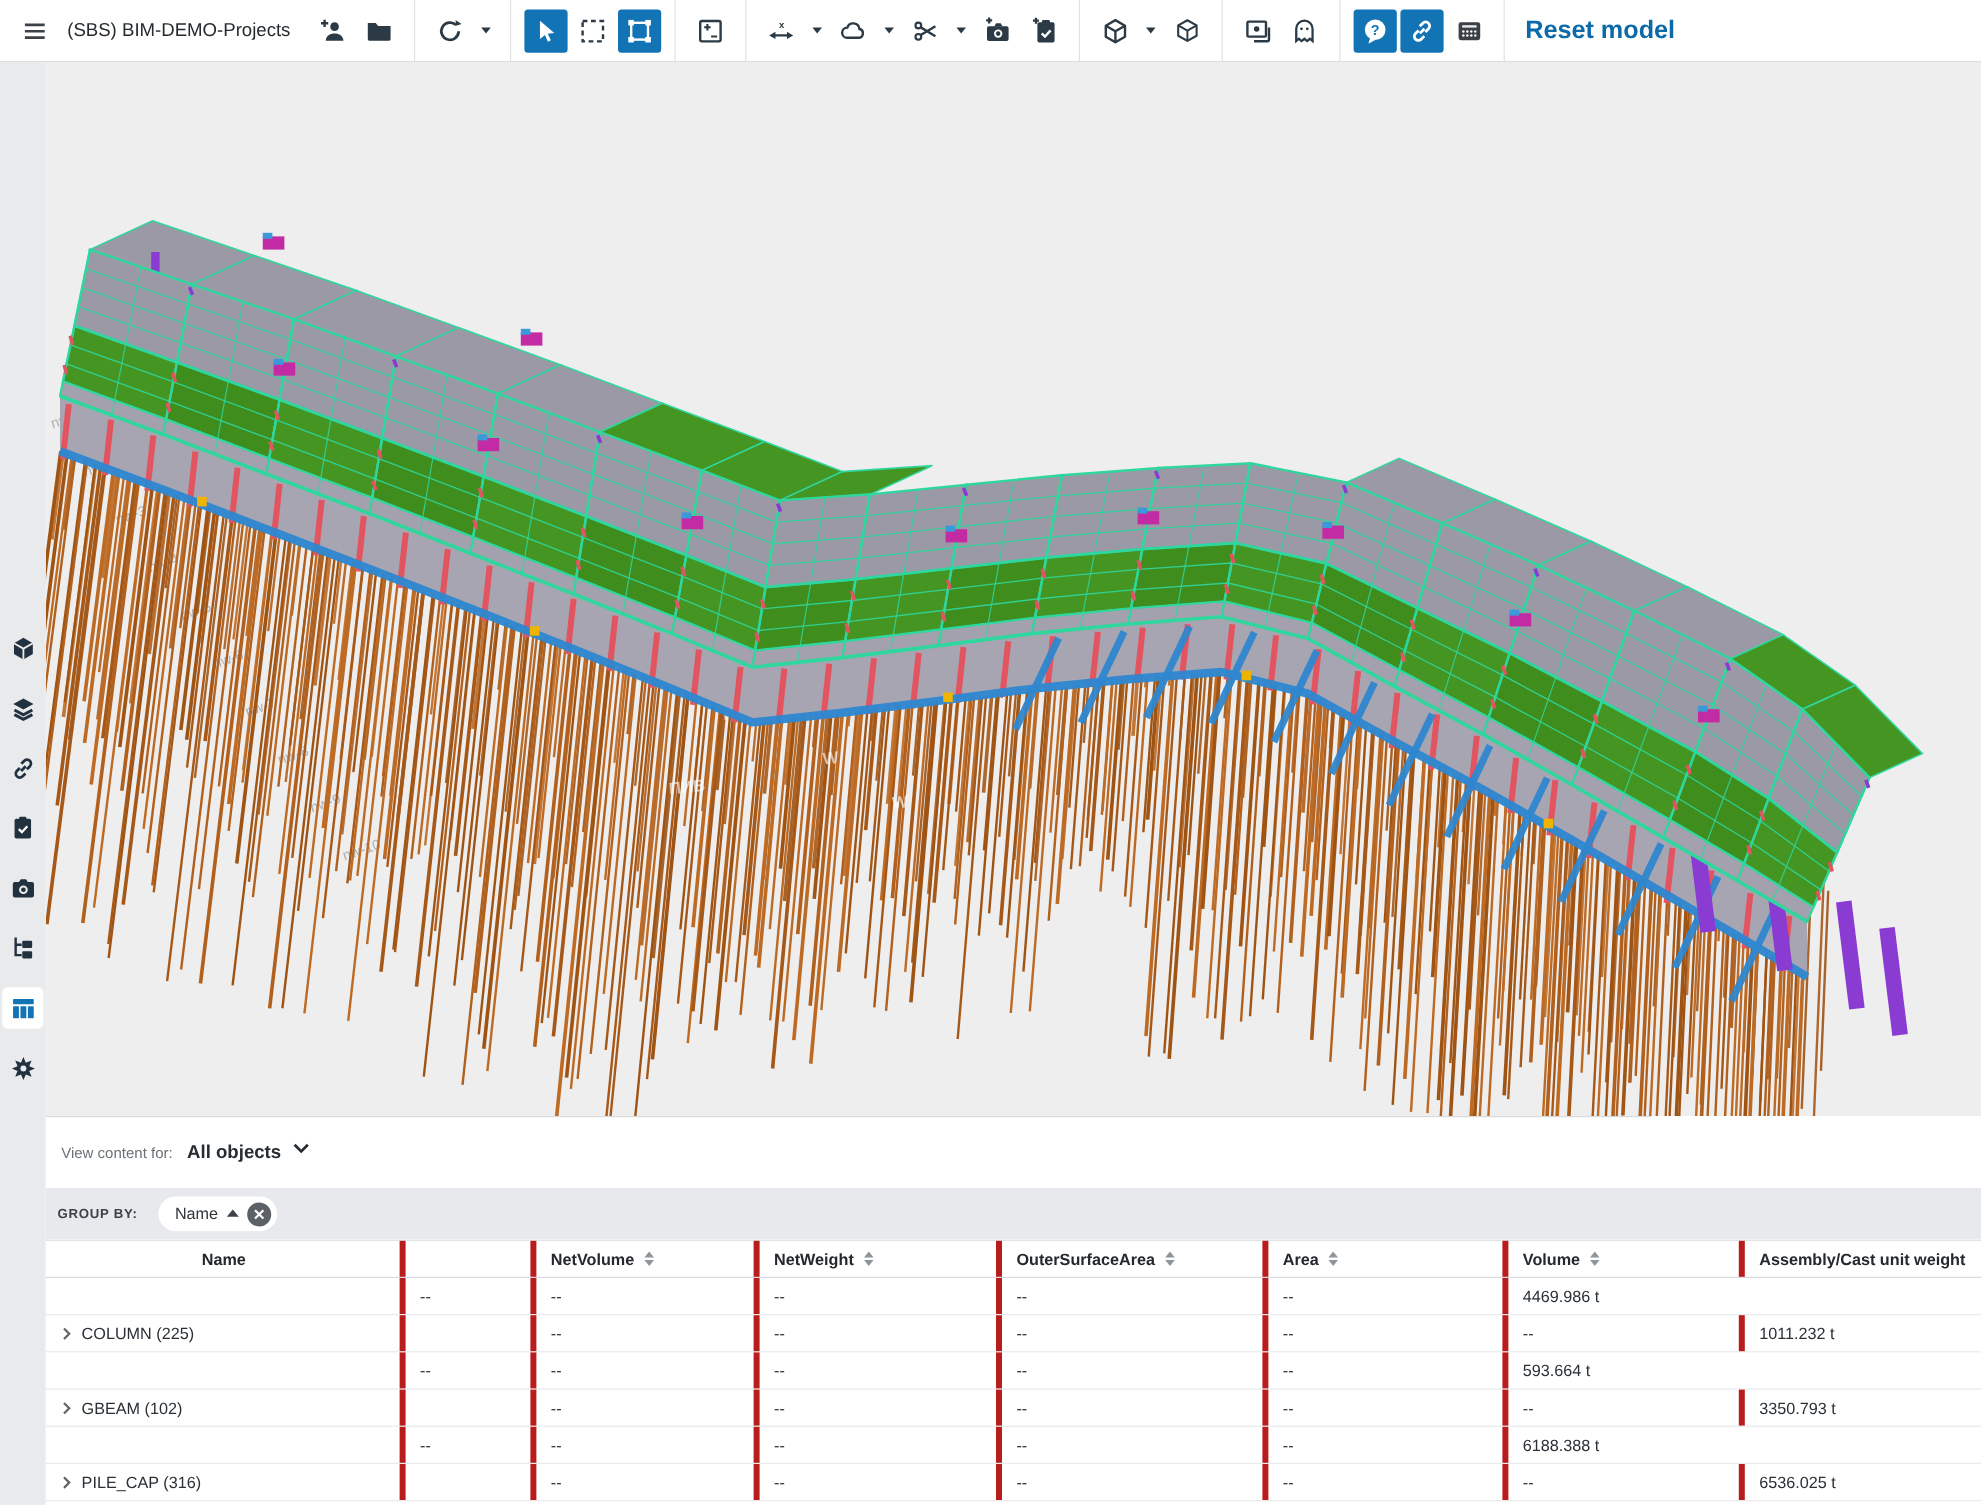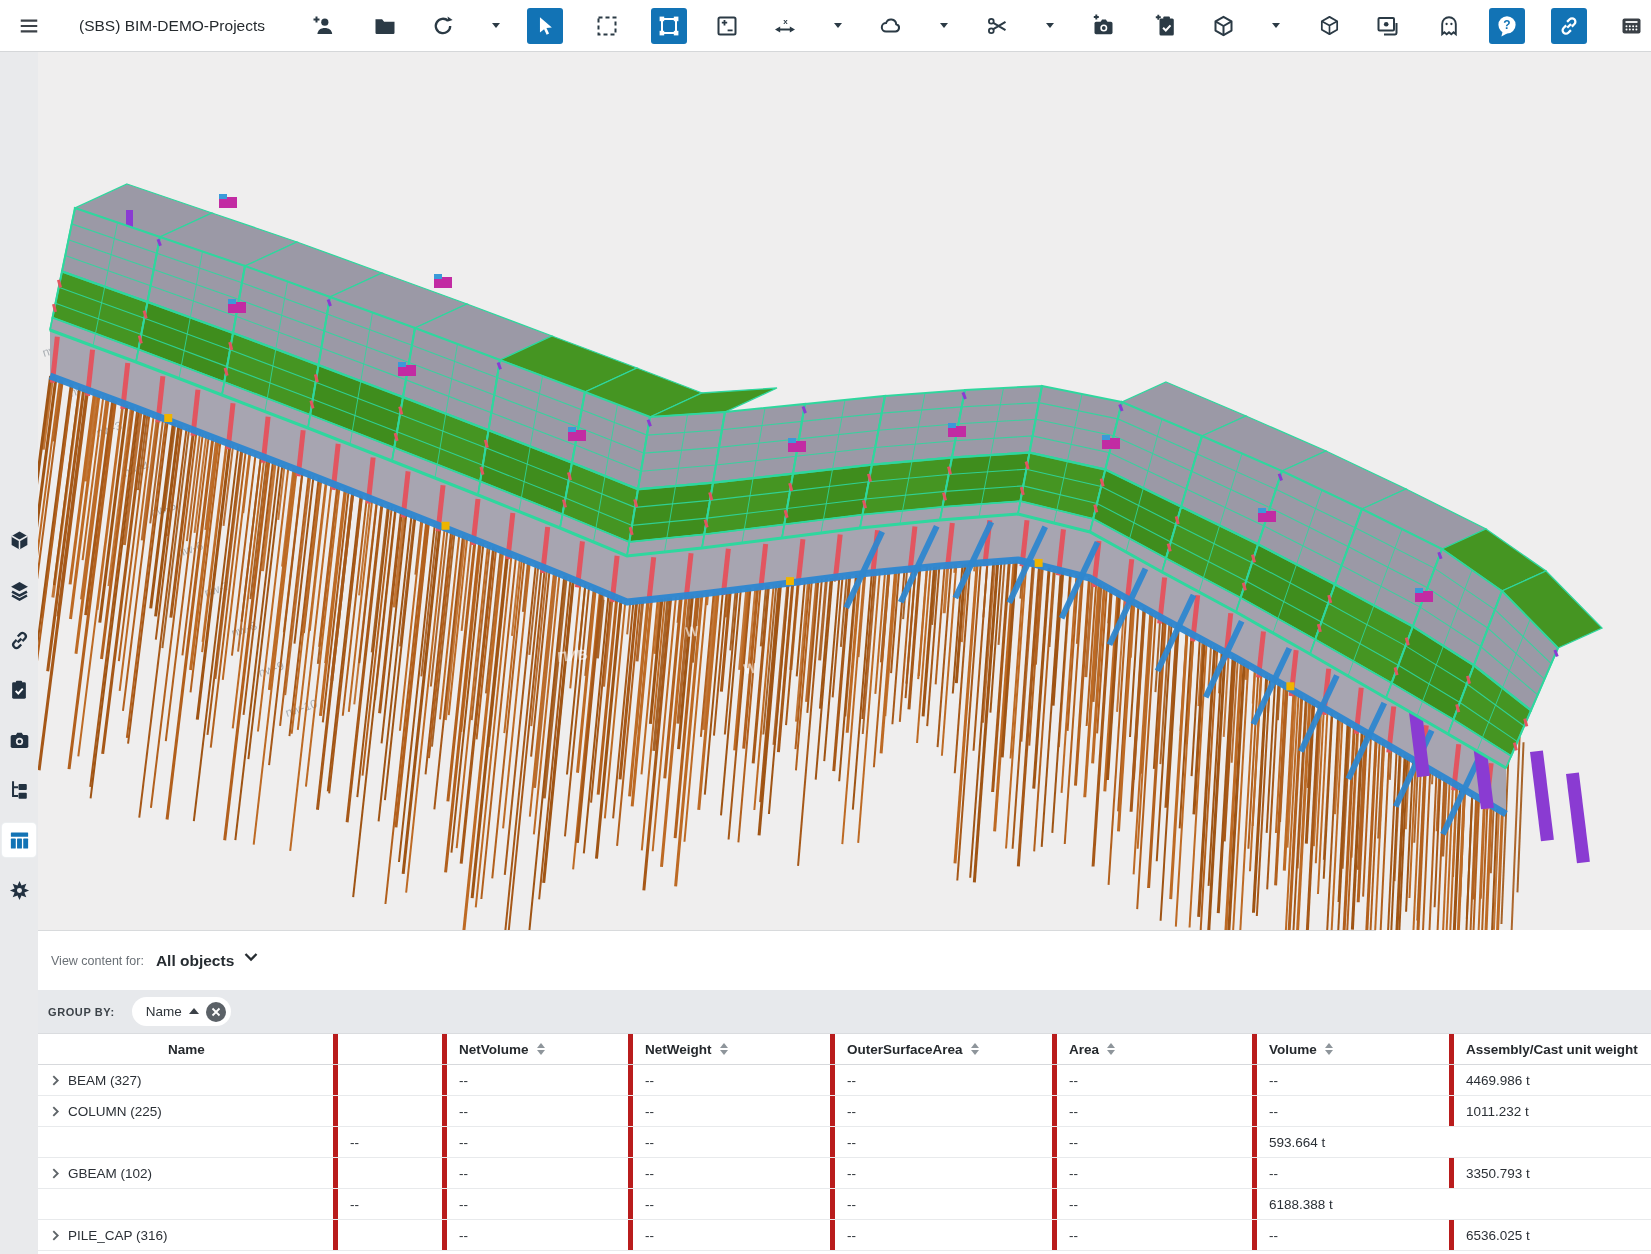--- a/index.html
+++ b/index.html
@@ -8,21 +8,21 @@
     --link:#0d6aa8;
   }
   *{box-sizing:border-box;margin:0;padding:0}
   html,body{width:1651px;height:1254px}
   body{font-family:"Liberation Sans","DejaVu Sans",sans-serif;background:#fff;overflow:hidden}
   .app{position:relative;width:1651px;height:1254px;background:#fff}
 
   
   .toolbar{position:absolute;top:0;left:0;width:100%;height:52px;background:#fff;
     border-bottom:1px solid #d5d7d9;display:flex;align-items:center;z-index:20}
-  .tgroup{display:flex;align-items:center;gap:26px;padding:0 11px;height:100%}
+  .tgroup{display:flex;align-items:center;gap:3px;padding:0 11px;height:100%}
   .tdiv{width:1px;height:100%;background:#dfe1e3}
   .tbtn{width:36px;height:36px;border:none;background:transparent;border-radius:3px;
     display:flex;align-items:center;justify-content:center;cursor:pointer;padding:0}
   .tbtn.active{background:var(--blue)}
   .tbtn.caretbtn{width:18px}
   .caret{width:0;height:0;border-left:4.5px solid transparent;border-right:4.5px solid transparent;
     border-top:5.5px solid var(--ink)}
   .win-title{font-size:15.5px;color:#252a2e;margin:0 14px 0 6px;white-space:nowrap}
   .reset-link{font-size:21px;font-weight:bold;color:var(--link);background:none;border:none;
     cursor:pointer;padding:0 6px;white-space:nowrap}
@@ -1132,28 +1132,20 @@
           <span>Volume</span>
           <span class="sort">
             <i class="up"></i>
             <i class="dn"></i>
           </span>
         </div>
         <div class="cell h trunc"><span>Assembly/Cast unit weight</span></div>
       </div>
     <div>
         <div class="trow body" style="grid-template-columns: 295px 109px 186px 202px 222px 200px 197px 1fr;">
-          <div class="cell">
-            <span class="chev">
-              <svg width="11" height="11" viewBox="0 0 10 10">
-                <path d="M3 1l4 4-4 4" fill="none" stroke="#5f6569" stroke-width="1.7"></path>
-              </svg>
-            </span>
-            <span>BEAM (327)</span>
-          </div>
           <div class="cell"></div>
           <div class="cell">--</div>
           <div class="cell">--</div>
           <div class="cell">--</div>
           <div class="cell">--</div>
           <div class="cell">--</div>
           <div class="cell">4469.986 t</div>
         </div>
         <div class="trow body" style="grid-template-columns: 295px 109px 186px 202px 222px 200px 197px 1fr;">
           <div class="cell">

